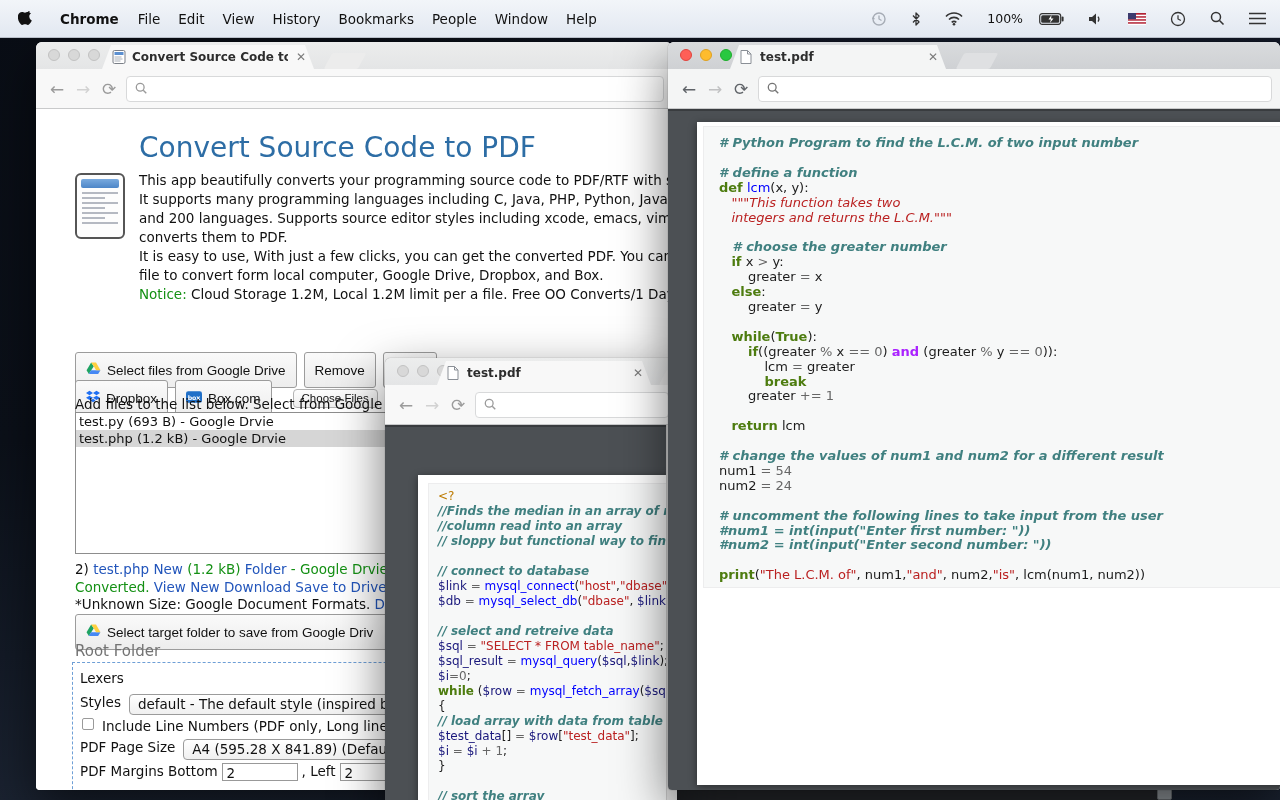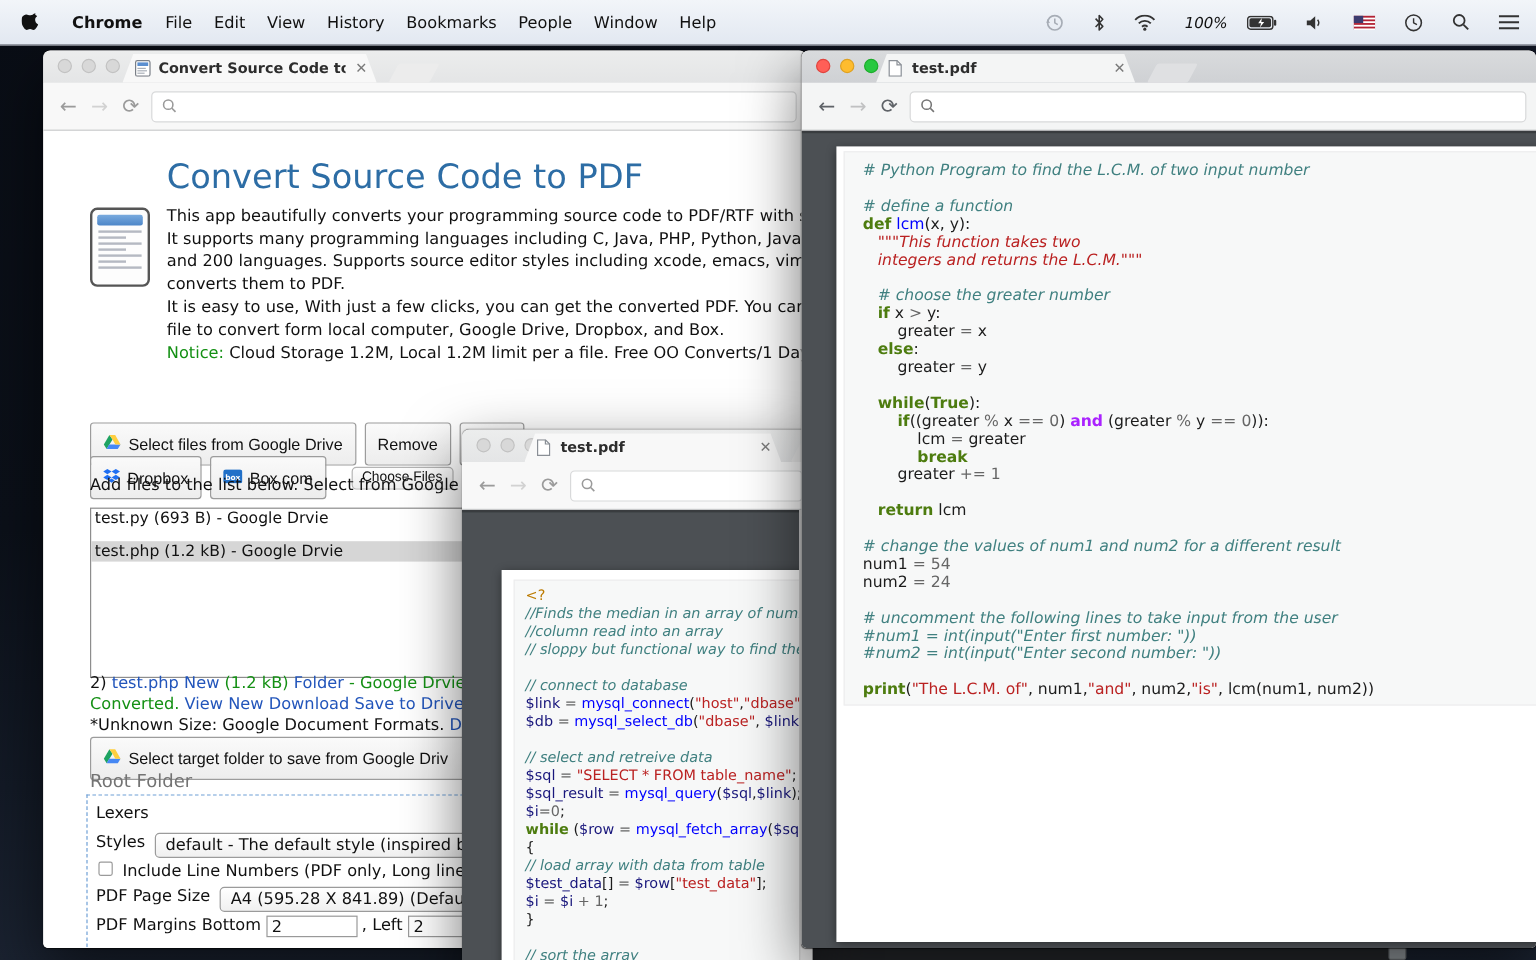--- a/index.html
+++ b/index.html
@@ -13,21 +13,21 @@
   }
   .stars{position:absolute;width:2px;height:2px;background:#cfd6e4;border-radius:50%;
     box-shadow: 240px 60px #aab4c8, 90px 300px #8e99ad, 300px 740px #97a2b6, 20px 500px #77839a,
     1230px 760px #9aa5ba, 1100px 793px #8license4, 700px 795px #6f7a8e, 1180px 770px #808c9f;}
   
   .menubar{position:absolute;left:0;top:0;width:1280px;height:38px;background:linear-gradient(#f2f5f9,#e2e8f1);
     display:flex;align-items:center;font-size:13.5px;color:#111;z-index:100;border-bottom:1px solid #b9bfc9;}
   .menubar .apple{margin:0 18px 0 18px;display:flex;align-items:center;}
   .menu-item{padding:0 9px;white-space:nowrap;}
   .menu-item.app{font-weight:bold;padding:0 10px;}
-  .statusbar{margin-left:auto;display:flex;gap:24px;padding-right:14px;font-style:italic;}
+  .statusbar{margin-left:auto;display:flex;gap:24px;padding-right:14px;}
   .statusbar .sicon{display:flex;align-items:center;}
   .battery-label{font-size:12.5px;color:#111;margin-right:-8px;}
   
   .win{position:absolute;border-radius:6px 6px 4px 4px;box-shadow:0 18px 50px rgba(0,0,0,.55),0 0 1px rgba(0,0,0,.6);overflow:hidden;background:#fff;}
   .tabstrip{height:27px;display:flex;align-items:flex-end;position:relative;}
   .tabstrip.active{background:linear-gradient(#d9dbdd,#cfd1d4);}
   .tabstrip.inactive{background:linear-gradient(#eceded,#e4e5e6);}
   .lights{position:absolute;left:12px;top:7px;display:flex;gap:8px;}
   .light{width:12px;height:12px;border-radius:50%;}
   .light.red{background:#ff5f57;border:1px solid #e0443e;}
@@ -60,41 +60,41 @@
   .app-icon .bar{height:9px;background:linear-gradient(#79aade,#4d86c8);border-radius:2px;margin-bottom:4px;}
   .app-icon .ln{height:2px;background:#b5b9c2;margin:3px 1px;}
   .app-icon .ln.short{width:60%;}
   .para{position:absolute;left:103px;top:62px;line-height:19px;white-space:nowrap;}
   .green{color:#149014;}
   .link{color:#737373;}
   .btnrow{position:absolute;left:39px;display:flex;align-items:center;gap:7px;white-space:nowrap;}
   .btn{display:inline-flex;align-items:center;gap:6px;background:linear-gradient(#fafafa,#ededed);
     border:1px solid #9c9c9c;border-radius:3px;padding:2px 10px;font-size:13.5px;height:36px;color:#111;}
   .btn-file{background:linear-gradient(#fdfdfd,#eee);border:1px solid #b4b4b4;border-radius:4px;font-size:11.5px;height:19px;padding:1px 8px;}
-  .filelist{position:absolute;left:39px;top:314px;width:430px;height:142px;border:1px solid #8d8d8d;background:#fff;font-size:13px;overflow:hidden;}
+  .filelist{position:absolute;left:39px;top:303px;width:430px;height:142px;border:1px solid #8d8d8d;background:#fff;font-size:13px;overflow:hidden;}
   .filelist .row{height:17px;line-height:17px;padding:0 3px;white-space:nowrap;}
-  .filelist .row.sel{background:#d6d6d6;margin-top:10px;}
+  .filelist .row.sel{background:#d6d6d6;}
   .convlines{position:absolute;left:39px;top:452px;line-height:17.5px;font-size:13.5px;white-space:nowrap;}
   .tgt-btn{position:absolute;left:39px;top:505px;width:345px;}
   .rootfolder{position:absolute;left:39px;top:533px;font-size:15px;}
   .formbox{position:absolute;left:36px;top:553px;width:400px;height:152px;border:1px dashed #6e9fd6;padding:7px 0 0 3px;}
   .frow{display:flex;height:24px;white-space:nowrap;padding-left:4px;}
   .fselect{display:inline-block;border:1px solid #9b9b9b;border-radius:4px;background:linear-gradient(#fff,#f0f0f0);
     height:21px;line-height:19px;padding:0 8px;margin-left:8px;overflow:hidden;white-space:nowrap;}
   .finput{display:inline-block;border:1px solid #999;background:#fff;height:18px;line-height:18px;padding:0 4px;margin:0 4px;}
   .cbox{width:12px;height:12px;border:1px solid #9a9a9a;border-radius:2px;background:#fff;margin:0 8px 0 2px;flex:none;}
   
   .pdfview{position:absolute;left:0;right:0;bottom:0;background:#4c5054;}
   .pdfview::before{content:"";position:absolute;left:0;right:0;top:0;height:2px;background:#393c3f;}
   .pdfpage{position:absolute;background:#fff;box-shadow:0 2px 8px rgba(0,0,0,.45);}
   .codeblock{position:absolute;background:#f7f8f8;border:1px solid #ededee;white-space:pre;}
   .cl{min-height:14.9px;}
   .code-md{font-size:12px;line-height:15px;}
   .code-lg{font-size:13px;line-height:14.9px;}
-  .tk-c{color:#408080;font-style:italic;}
+  .tk-c{color:#408080;font-style:italic;font-weight:bold;}
   .tk-k{color:#4d7c0f;font-weight:bold;}
   .tk-s{color:#BA2121;}
   .tk-d{color:#BA2121;font-style:italic;}
   .tk-nf{color:#0000FF;}
   .tk-nv{color:#19177C;}
   .tk-o{color:#666666;}
   .tk-ow{color:#AA22FF;font-weight:bold;}
   .tk-m{color:#666666;}
   .tk-p{color:#1c1c1c;}
   .tk-cp{color:#BC7A00;}

